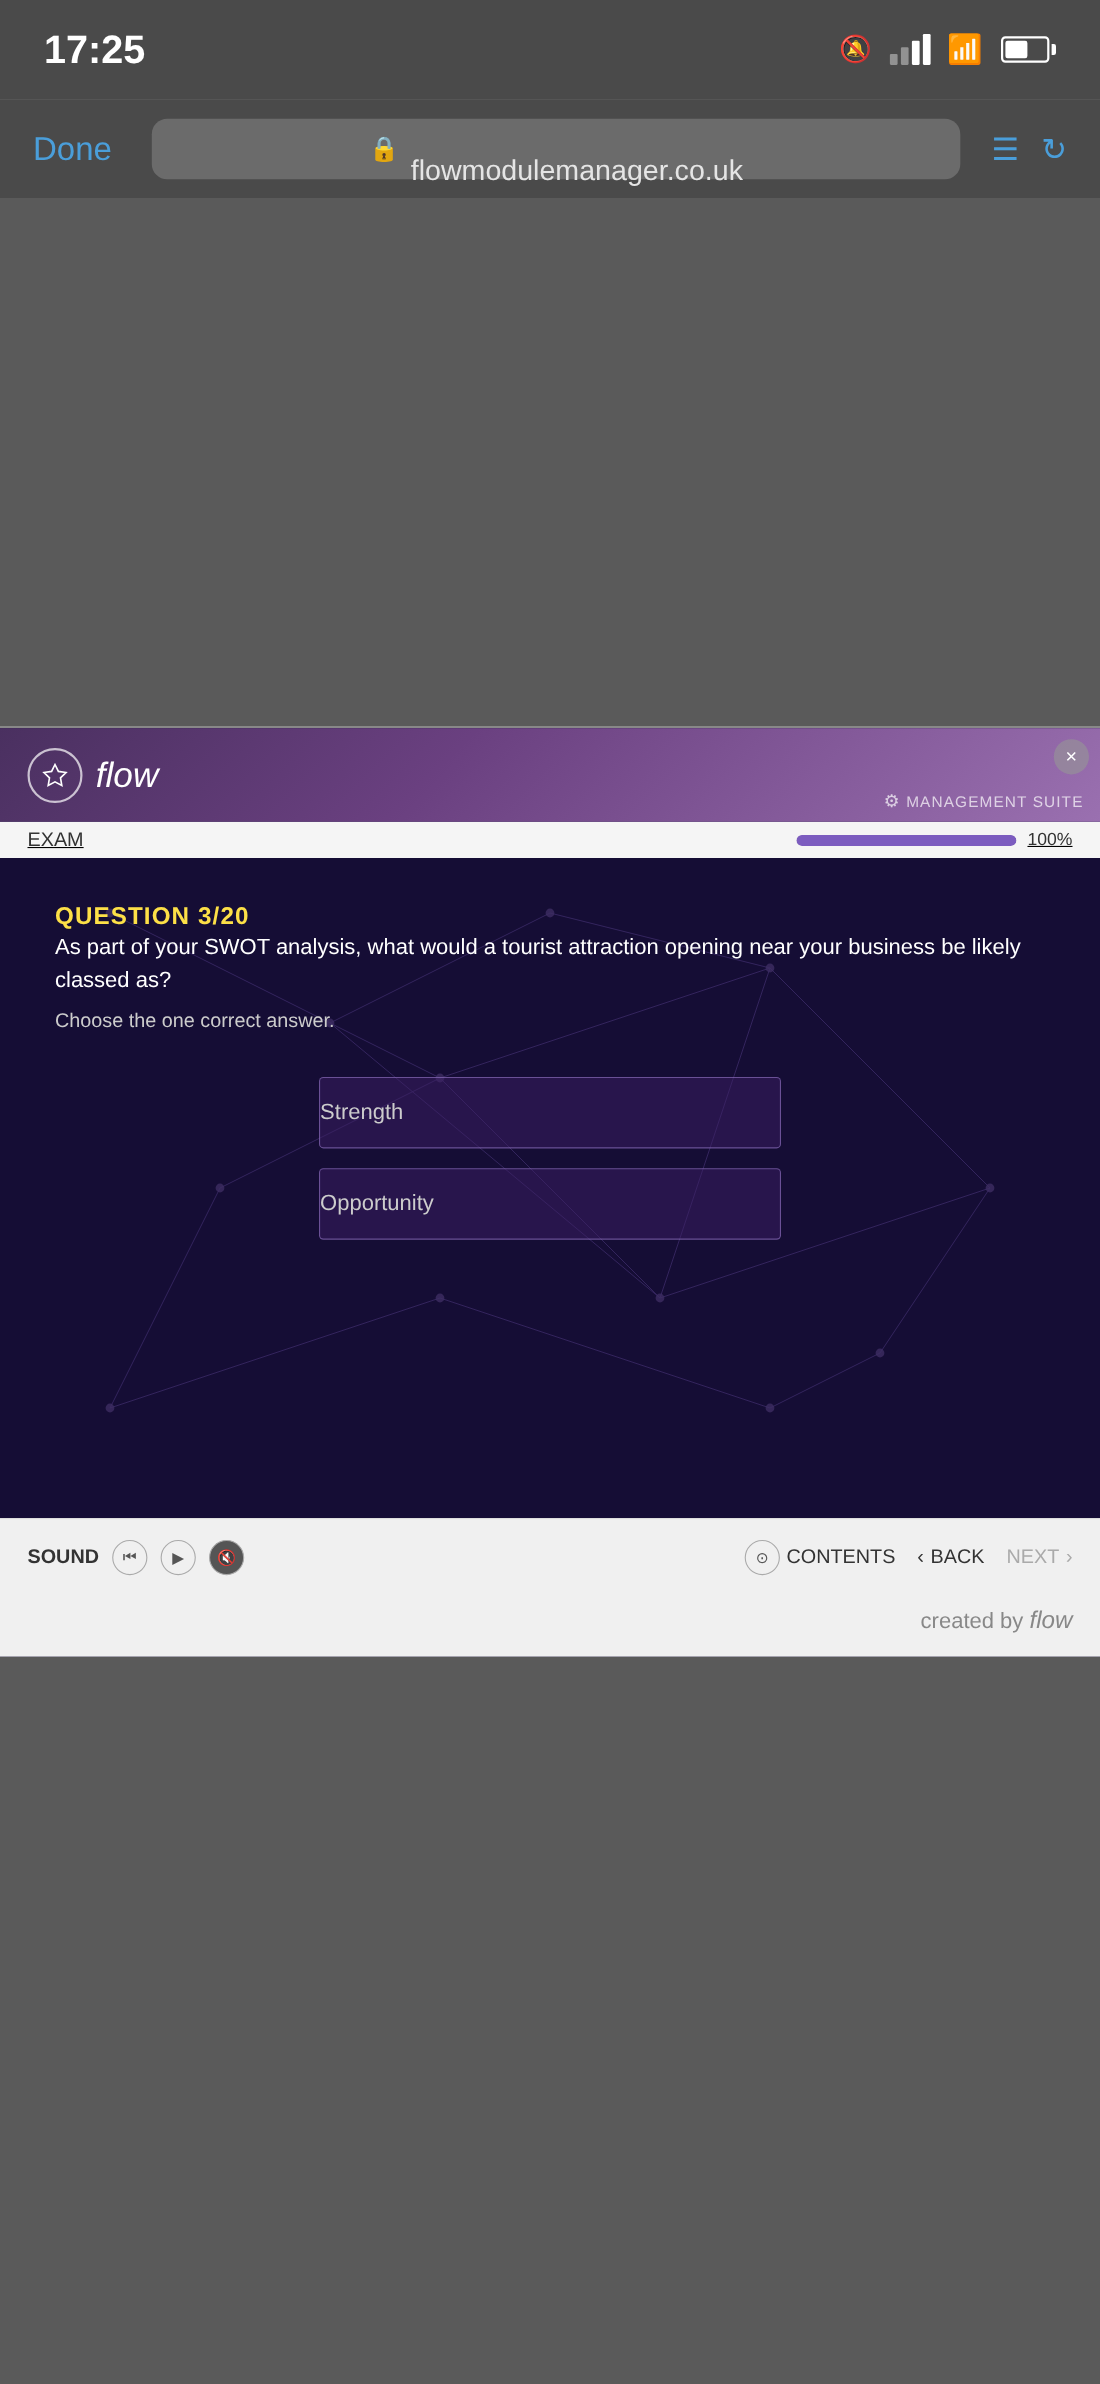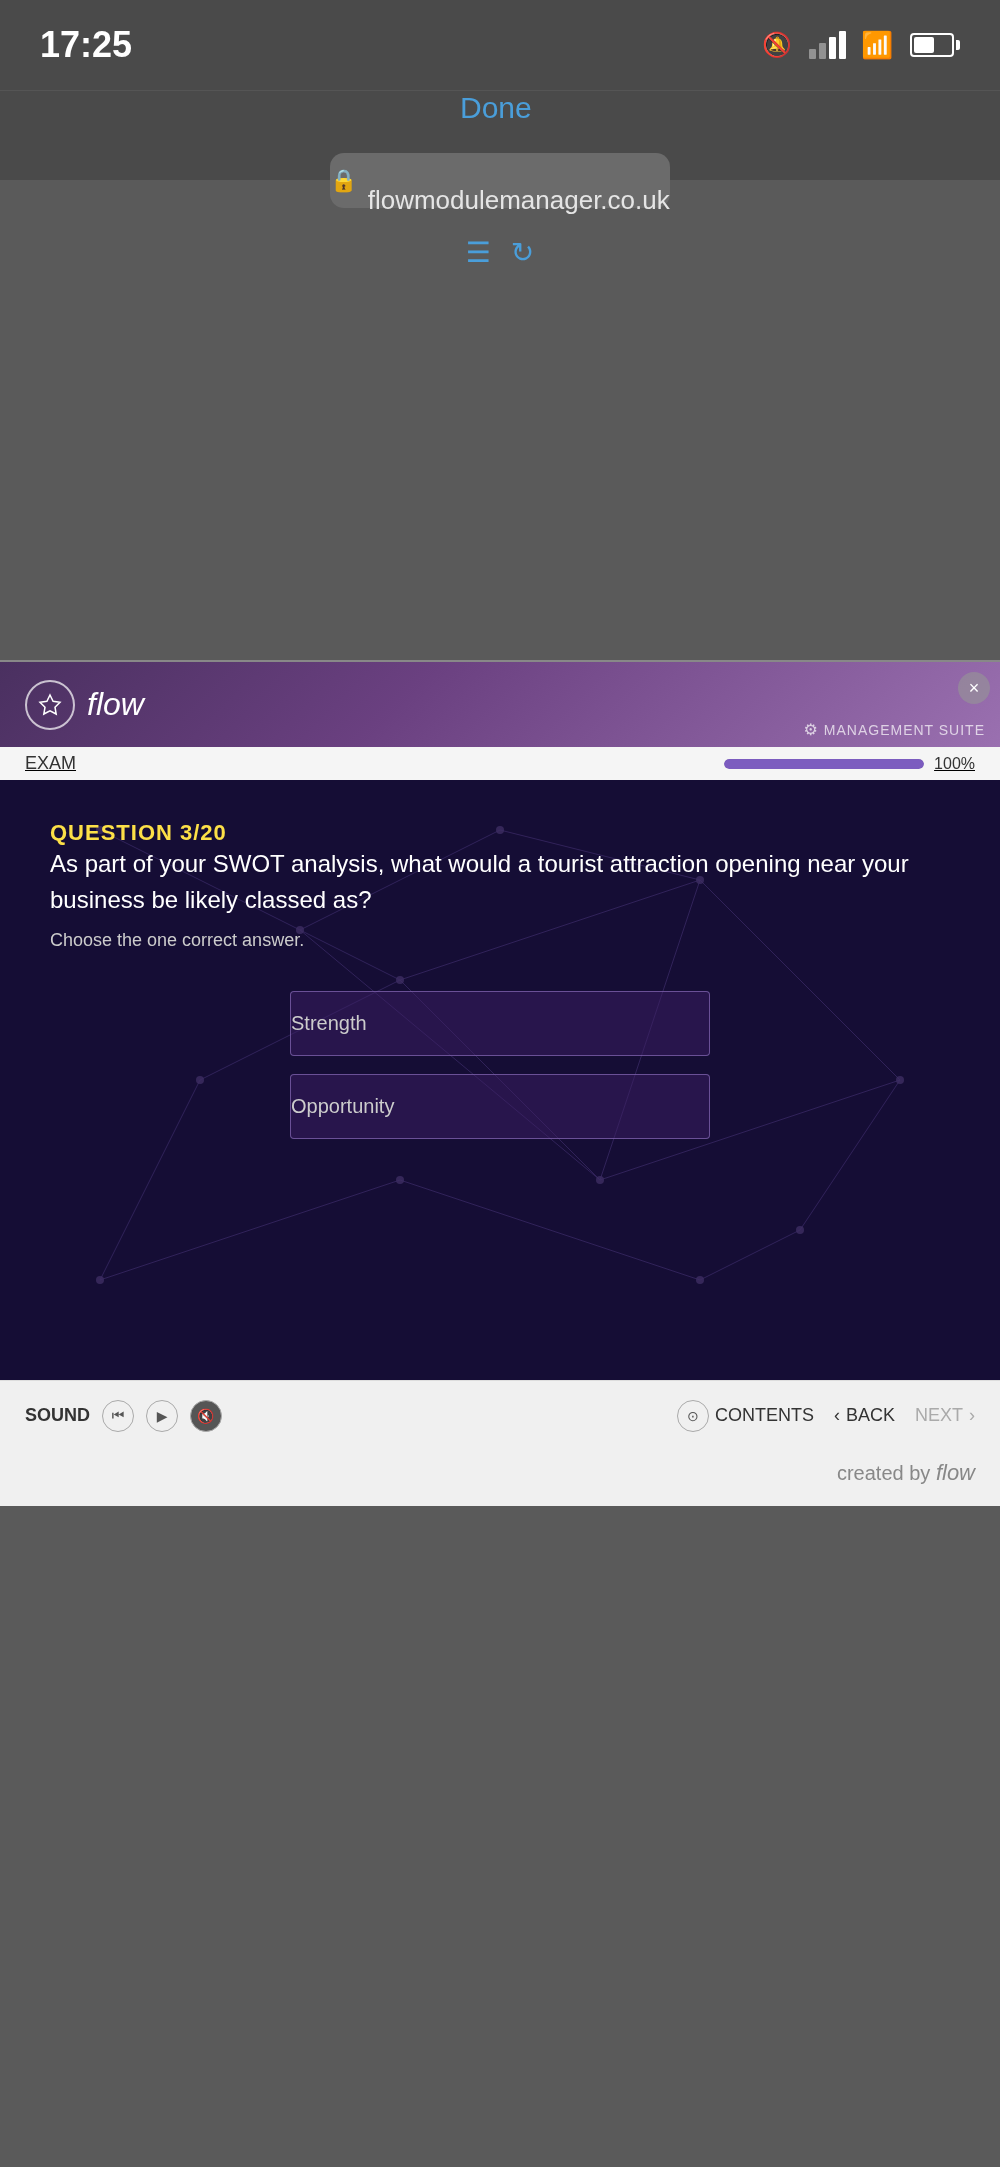--- a/index.html
+++ b/index.html
@@ -40,21 +40,20 @@
     
     .browser-bar {
       width: 100%;
       height: 90px;
       background: #4a4a4a;
       display: flex;
       align-items: center;
       padding: 0 30px;
       gap: 28px;
       border-top: 1px solid #555;
-      flex-direction: column;
     }
 
     .browser-done {
       color: #4a9eda;
       font-size: 30px;
       font-weight: 400;
       min-width: 80px;
     }
 
     .browser-url-bar {
@@ -243,21 +242,21 @@
 
     .question-number {
       color: #fde047;
       font-size: 22px;
       font-weight: 600;
       letter-spacing: 1px;
     }
 
     .question-text {
       color: white;
-      font-size: 24px;
+      font-size: 20px;
       line-height: 1.5;
       margin-bottom: 12px;
     }
 
     .question-instruction {
       color: #ccc;
       font-size: 18px;
       margin-bottom: 40px;
     }
 

